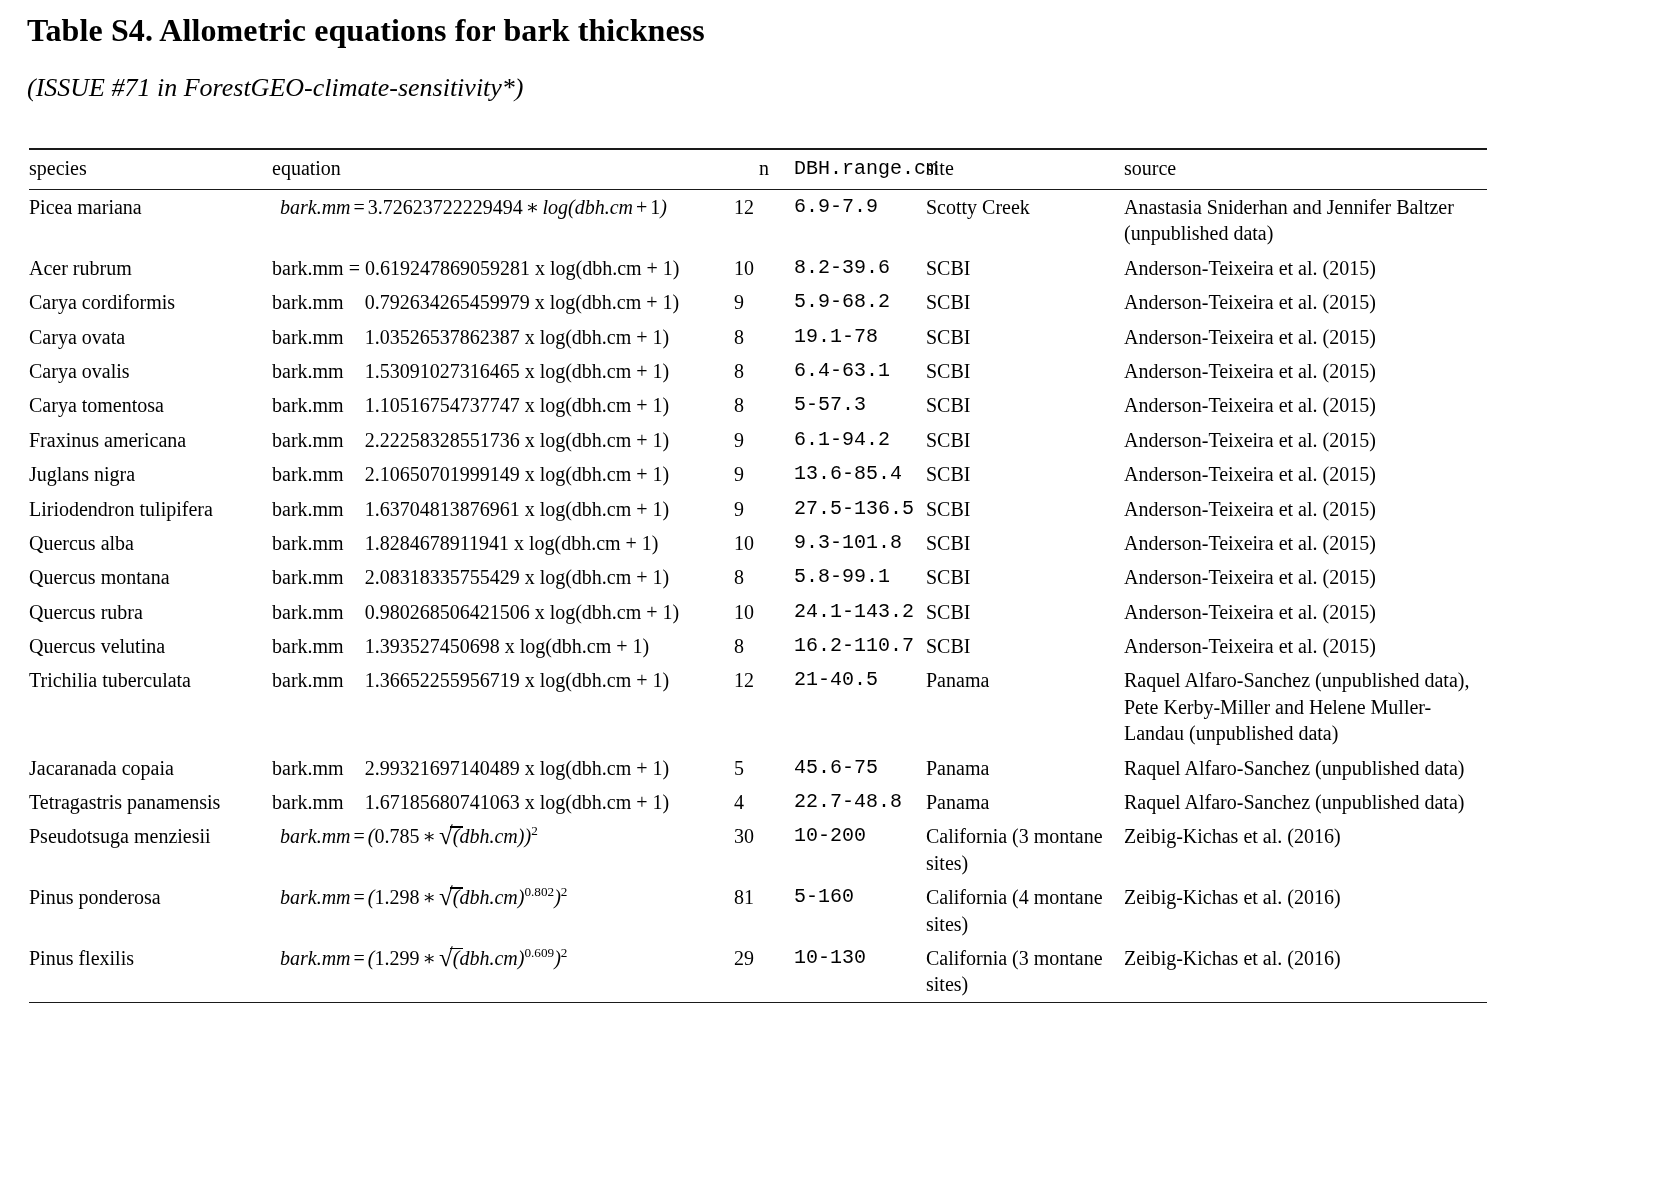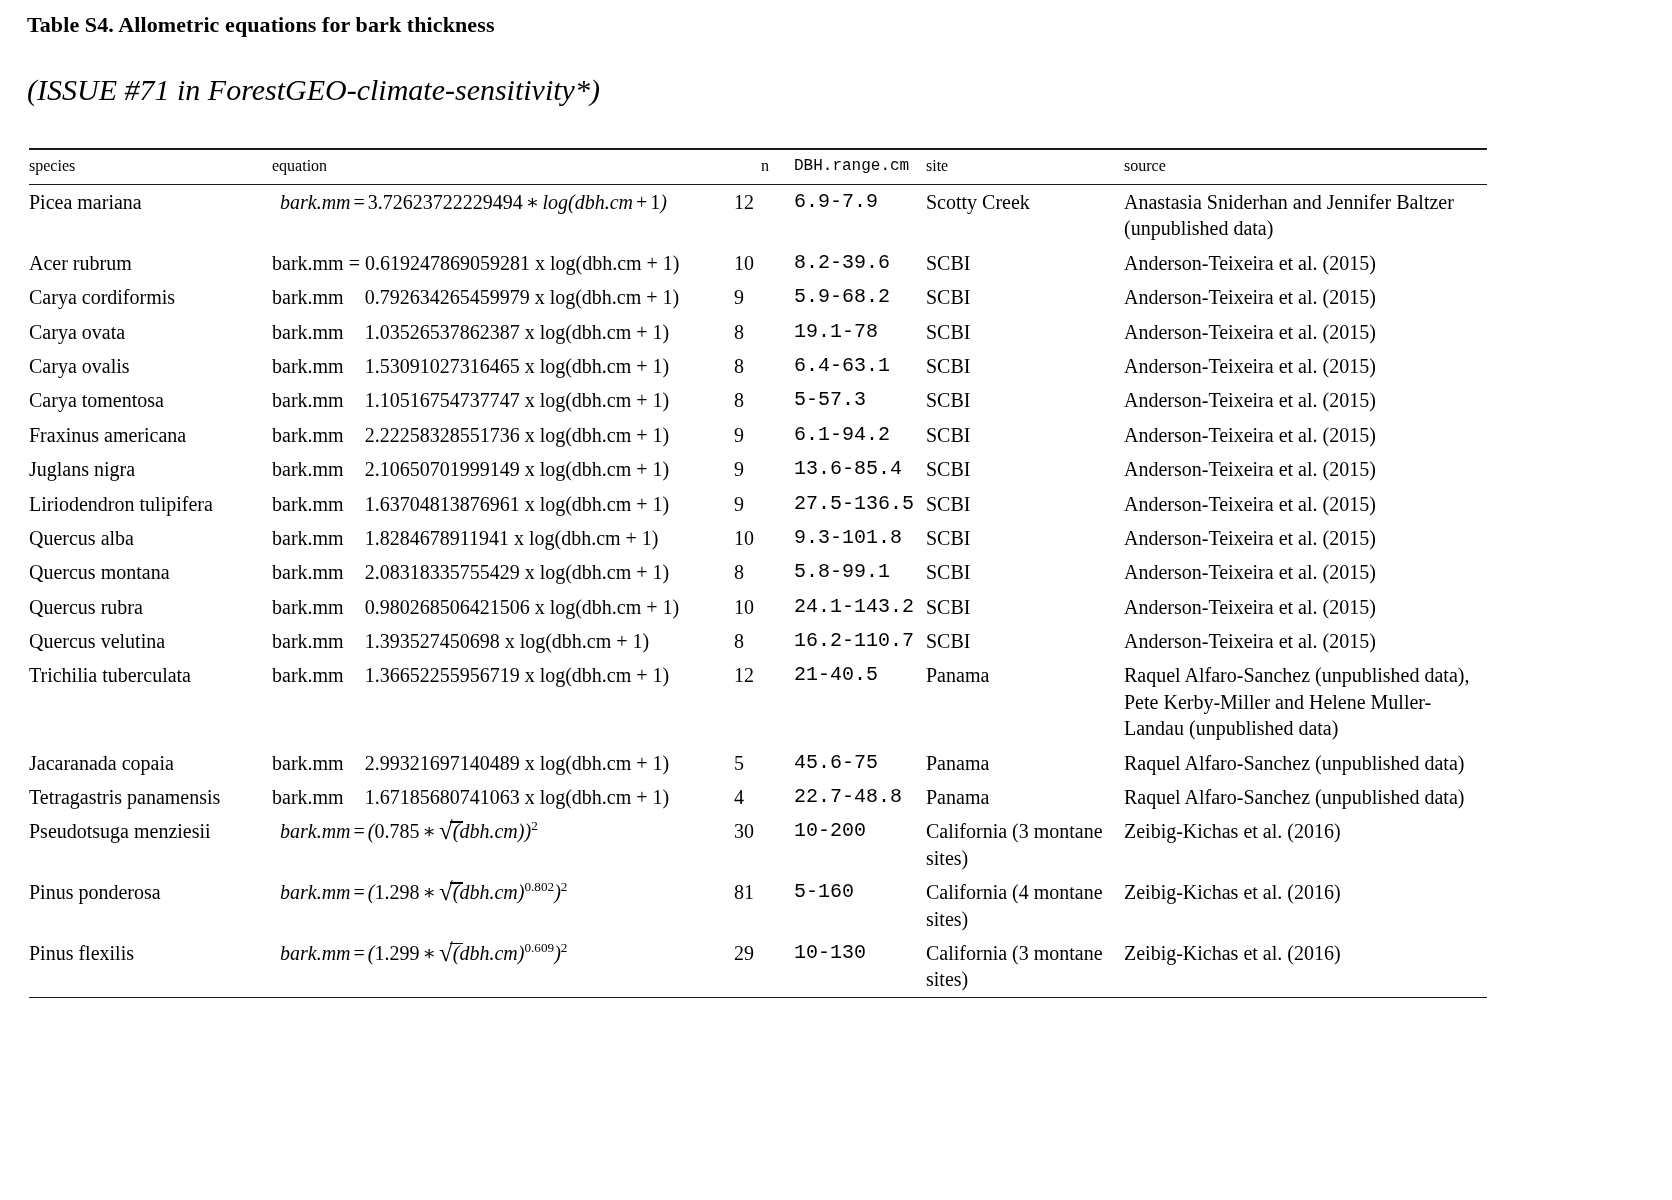--- a/index.html
+++ b/index.html
@@ -20,31 +20,31 @@
     width: 1672px;
     height: 1200px;
     box-sizing: border-box;
     padding: 0;
   }
 
   .title {
     position: absolute;
     left: 27px;
     top: 12px;
-    font-size: 22px;
+    font-size: 32px;
     font-weight: bold;
     letter-spacing: 0.1px;
     white-space: nowrap;
   }
 
   .subtitle {
     position: absolute;
     left: 27px;
     top: 73px;
-    font-size: 30px;
+    font-size: 26px;
     font-style: italic;
     white-space: nowrap;
   }
 
   .table-wrap {
     position: absolute;
     left: 29px;
     top: 148px;
     width: 1458px;
   }
@@ -64,21 +64,21 @@
   }
   .rule-bottom {
     border-top: 1.5px solid #1a1a1a;
   }
 
   table.tbl thead th {
     font-weight: normal;
     text-align: left;
     vertical-align: bottom;
     padding: 7px 0 9px 0;
-    font-size: 16px;
+    font-size: 20px;
   }
 
   table.tbl tbody td {
     vertical-align: top;
     text-align: left;
     padding: 4px 0 4px 0;
     line-height: 1.32;
     font-size: 20px;
   }
 

